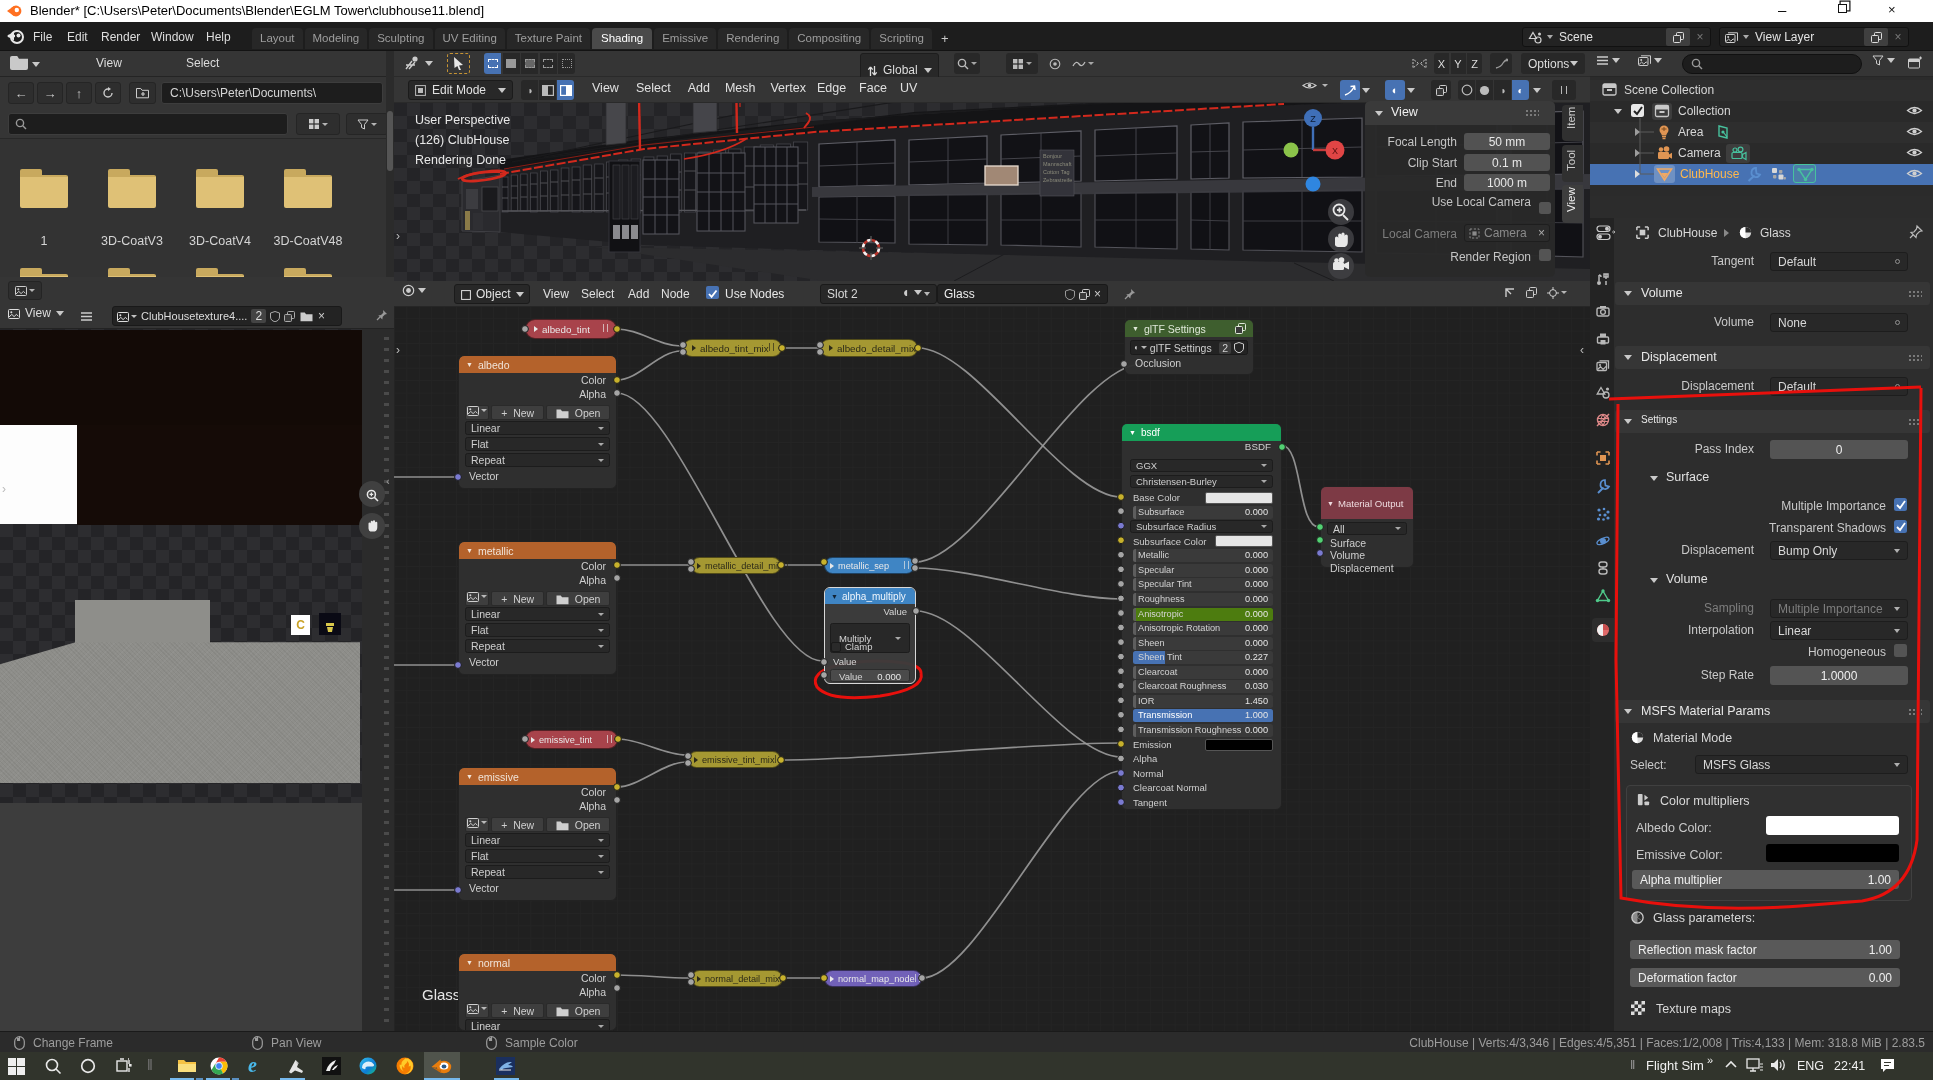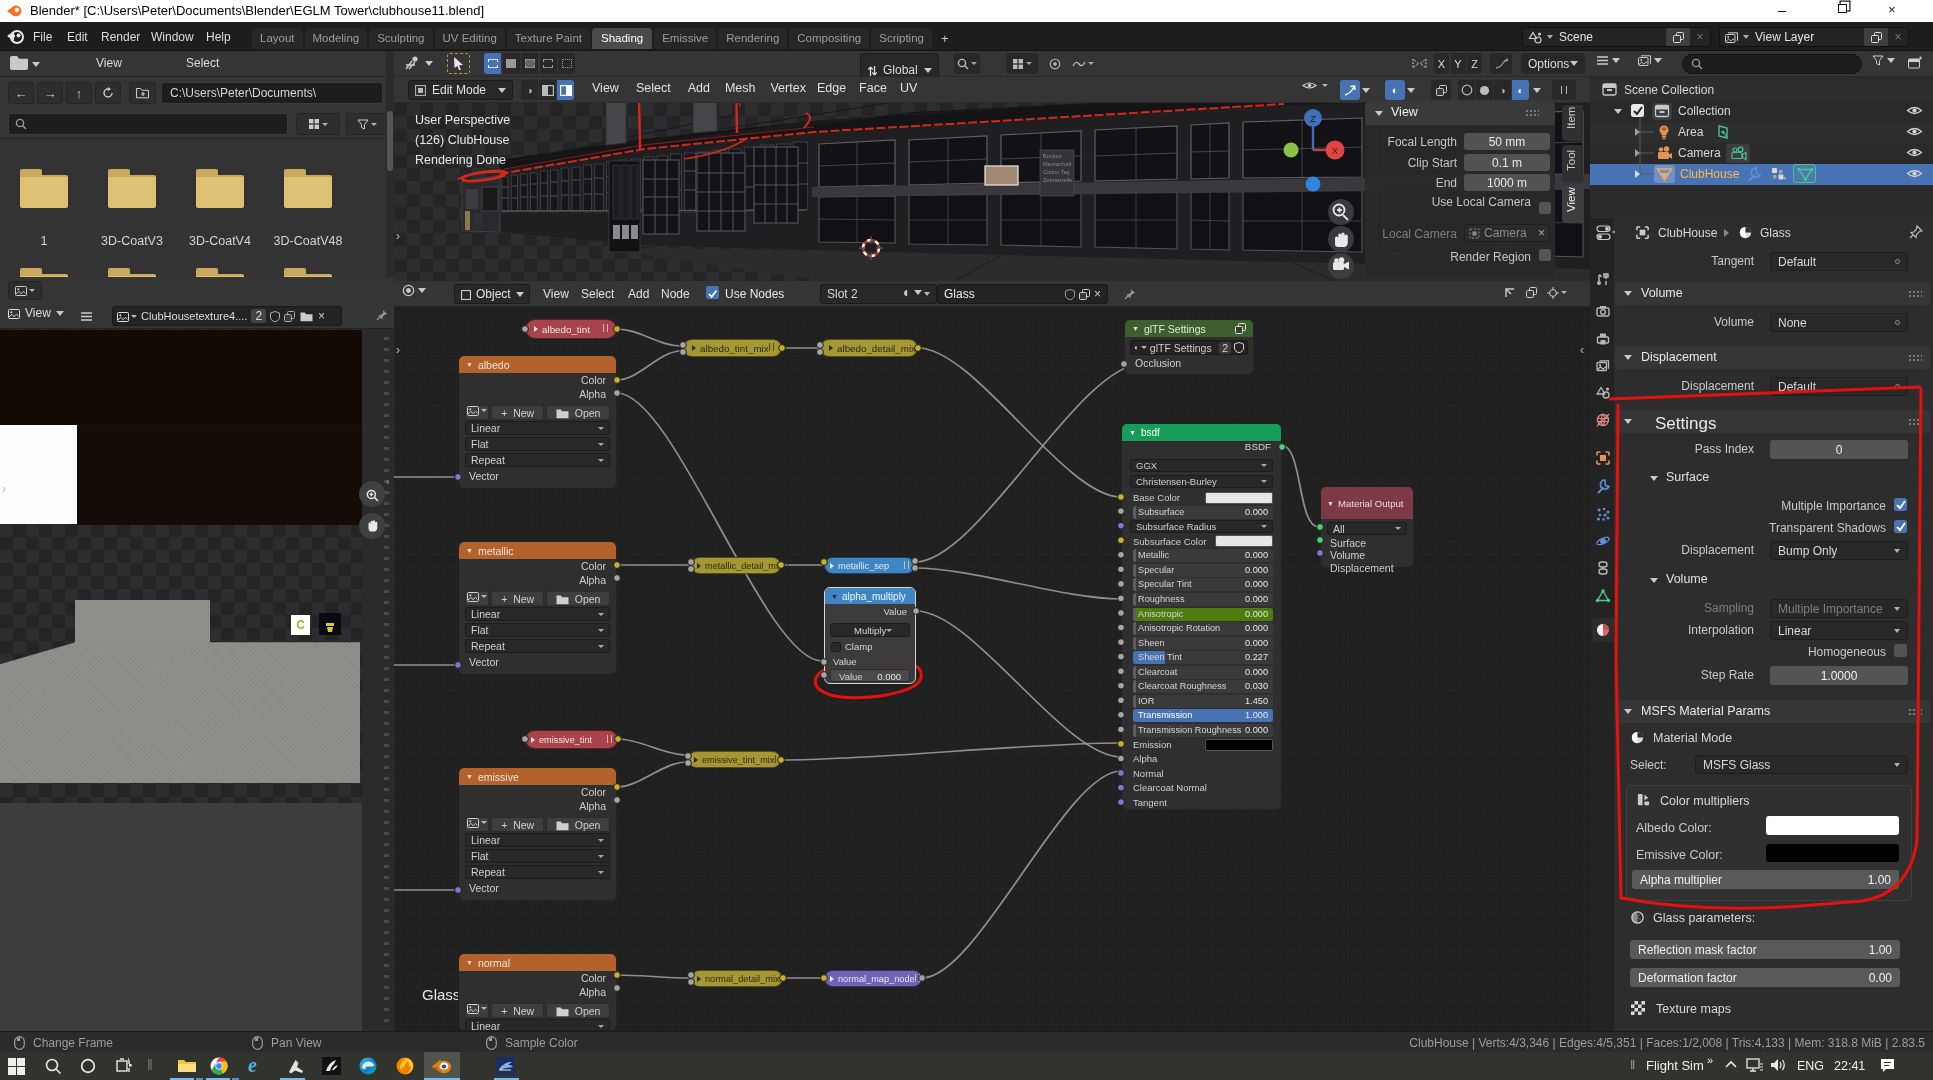--- a/index.html
+++ b/index.html
@@ -893,21 +893,21 @@
         <div style="padding:3px 0 0 10px">Vector</div>
       </div>
       <div class="a" style="left:297px;top:276px;width:90px;height:17px;background:#a59832;border-radius:8.5px;border:1px solid rgba(0,0,0,.5);z-index:2;color:#2c2a18;font-size:9.2px;display:flex;align-items:center;padding:0 5px"><span style="font-size:8px;margin-right:4px"><span style="display:inline-block;width:0;height:0;border-top:3.2px solid transparent;border-bottom:3.2px solid transparent;border-left:4.2px solid currentColor;vertical-align:middle"></span></span>metallic_detail_mix<span style="margin-left:auto;font-size:8px;letter-spacing:1px;opacity:.85"><span style="display:inline-block;width:5.5px;height:8px;border-left:1.8px solid currentColor;border-right:1.8px solid currentColor;opacity:.8"></span></span></div>
       <div class="a" style="left:430px;top:276px;width:91px;height:17px;background:#3f85c4;border-radius:8.5px;border:1px solid rgba(0,0,0,.5);z-index:2;color:#e8e8e8;font-size:9.2px;display:flex;align-items:center;padding:0 5px"><span style="font-size:8px;margin-right:4px"><span style="display:inline-block;width:0;height:0;border-top:3.2px solid transparent;border-bottom:3.2px solid transparent;border-left:4.2px solid currentColor;vertical-align:middle"></span></span>metallic_sep<span style="margin-left:auto;font-size:8px;letter-spacing:1px;opacity:.85"><span style="display:inline-block;width:5.5px;height:8px;border-left:1.8px solid currentColor;border-right:1.8px solid currentColor;opacity:.8"></span></span></div>
       <div class="a" style="left:430px;top:306px;width:92px;height:97px;background:rgba(60,60,60,.97);border-radius:6px;border:1.3px solid #d8d8d8;z-index:2;color:#d5d5d5;font-size:9.5px">
         <div style="position:absolute;left:0;right:0;top:0;height:16px;background:#3f85c4;border-radius:5px 5px 0 0;display:flex;align-items:center;padding:0 6px;font-size:10px">
           <span style="font-size:7px;margin-right:4px;color:#123">▼</span>
           <span style="color:#eef5fc">alpha_multiply</span>
         </div>
         <div style="position:absolute;right:8px;top:18px">Value</div>
-        <div style="position:absolute;left:5px;right:5px;top:35px;height:14px;background:#282828;border:1px solid #1c1c1c;border-radius:2.5px;display:flex;align-items:center;padding:0 23px">Multiply<span style="margin-left:auto;border-left:3px solid transparent;border-right:3px solid transparent;border-top:3.6px solid #aaa"></span></div>
+        <div style="position:absolute;left:5px;right:5px;top:35px;height:30px;background:#282828;border:1px solid #1c1c1c;border-radius:2.5px;display:flex;align-items:center;padding:0 8px">Multiply<span style="margin-left:auto;border-left:3px solid transparent;border-right:3px solid transparent;border-top:3.6px solid #aaa"></span></div>
         <div style="position:absolute;left:6px;top:53px;display:flex;align-items:center;gap:4px"><span style="width:10px;height:10px;background:#2a2a2a;border:1px solid #1a1a1a;border-radius:2px"></span>Clamp</div>
         <div style="position:absolute;left:8px;top:68px">Value</div>
         <div style="position:absolute;left:5px;right:5px;top:81px;height:13px;background:#4a4a4a;border:1px solid #2c2c2c;border-radius:2.5px">
           <span style="position:absolute;left:8px;top:0.5px">Value</span>
           <span style="position:absolute;right:8px;top:0.5px;color:#e8e8e8">0.000</span>
         </div>
       </div>
       <div class="a" style="left:131px;top:449px;width:93px;height:19px;background:#a8434b;border-radius:9.5px;border:1px solid rgba(0,0,0,.5);z-index:2;color:#e8e8e8;font-size:9.2px;display:flex;align-items:center;padding:0 5px"><span style="font-size:8px;margin-right:4px"><span style="display:inline-block;width:0;height:0;border-top:3.2px solid transparent;border-bottom:3.2px solid transparent;border-left:4.2px solid currentColor;vertical-align:middle"></span></span>emissive_tint<span style="margin-left:auto;font-size:8px;letter-spacing:1px;opacity:.85"><span style="display:inline-block;width:5.5px;height:8px;border-left:1.8px solid currentColor;border-right:1.8px solid currentColor;opacity:.8"></span></span></div>
       <div class="a" style="left:294px;top:470px;width:93px;height:17px;background:#a59832;border-radius:8.5px;border:1px solid rgba(0,0,0,.5);z-index:2;color:#2c2a18;font-size:9.2px;display:flex;align-items:center;padding:0 5px"><span style="font-size:8px;margin-right:4px"><span style="display:inline-block;width:0;height:0;border-top:3.2px solid transparent;border-bottom:3.2px solid transparent;border-left:4.2px solid currentColor;vertical-align:middle"></span></span>emissive_tint_mix<span style="margin-left:auto;font-size:8px;letter-spacing:1px;opacity:.85"><span style="display:inline-block;width:5.5px;height:8px;border-left:1.8px solid currentColor;border-right:1.8px solid currentColor;opacity:.8"></span></span></div>
       <div class="a" style="left:64px;top:486px;width:159px;height:134px;background:rgba(48,48,48,.96);border-radius:6px;border:1px solid #222;z-index:2;overflow:hidden;font-size:10.5px;color:#cfcfcf">
@@ -1258,21 +1258,21 @@
       <div class="a f" style="left:180px;top:95px;width:138px;height:19px;background:#282828;border:1px solid #1d1d1d;border-radius:3px;color:#d8d8d8;padding:0 7px">None<span style="margin-left:auto;width:5px;height:5px;border:1.2px solid #909090;border-radius:50%"></span></div>
       <div class="a" style="left:25px;top:128px;width:315px;height:23px;background:#363636;border-radius:3px;color:#e8e8e8">
         <span class="a tri-d" style="left:9px;top:9px"></span>
         <span class="a" style="left:26px;top:4px;font-size:12.5px">Displacement</span>
         <span class="a grip" style="left:293px;top:8px"></span>
       </div>
       <span class="a" style="left:0;top:161px;width:164px;text-align:right;color:#c9c9c9">Displacement</span>
       <div class="a f" style="left:180px;top:159px;width:138px;height:19px;background:#282828;border:1px solid #1d1d1d;border-radius:3px;color:#d8d8d8;padding:0 7px">Default<span style="margin-left:auto;width:5px;height:5px;border:1.2px solid #909090;border-radius:50%"></span></div>
       <div class="a" style="left:25px;top:192px;width:315px;height:23px;background:#363636;border-radius:3px;color:#e8e8e8">
         <span class="a tri-d" style="left:9px;top:9px"></span>
-        <span class="a" style="left:40px;top:4px;font-size:17px">Settings</span>
+        <span class="a" style="left:26px;top:4px;font-size:10px">Settings</span>
         <span class="a grip" style="left:293px;top:8px"></span>
       </div>
       <span class="a" style="left:0;top:224px;width:164px;text-align:right;color:#c9c9c9">Pass Index</span>
       <div class="a f" style="left:180px;top:222px;width:138px;height:19px;background:#545454;border-radius:3px;color:#efefef;padding:0 8px">
         <span style="margin:0 auto">0</span>
       </div>
       <span class="a tri-d" style="left:60px;top:258px"></span>
       <span class="a" style="left:76px;top:252px;color:#e0e0e0;font-size:12.5px">Surface</span>
       <span class="a" style="left:0;top:281px;width:296px;text-align:right;color:#c9c9c9">Multiple Importance</span>
       <span class="a" style="left:304px;top:280px;width:13px;height:13px;background:#4772b3;border-radius:2.5px"><svg width="13" height="13">

